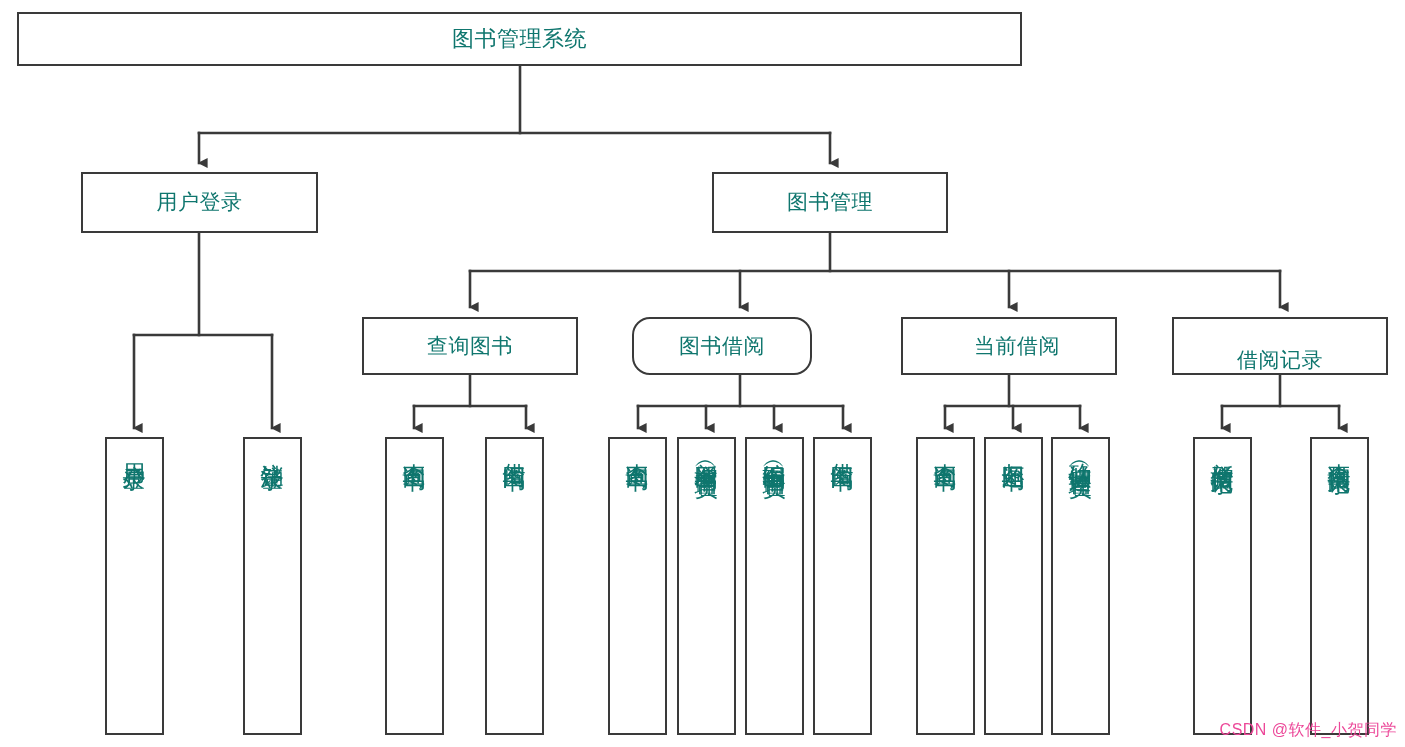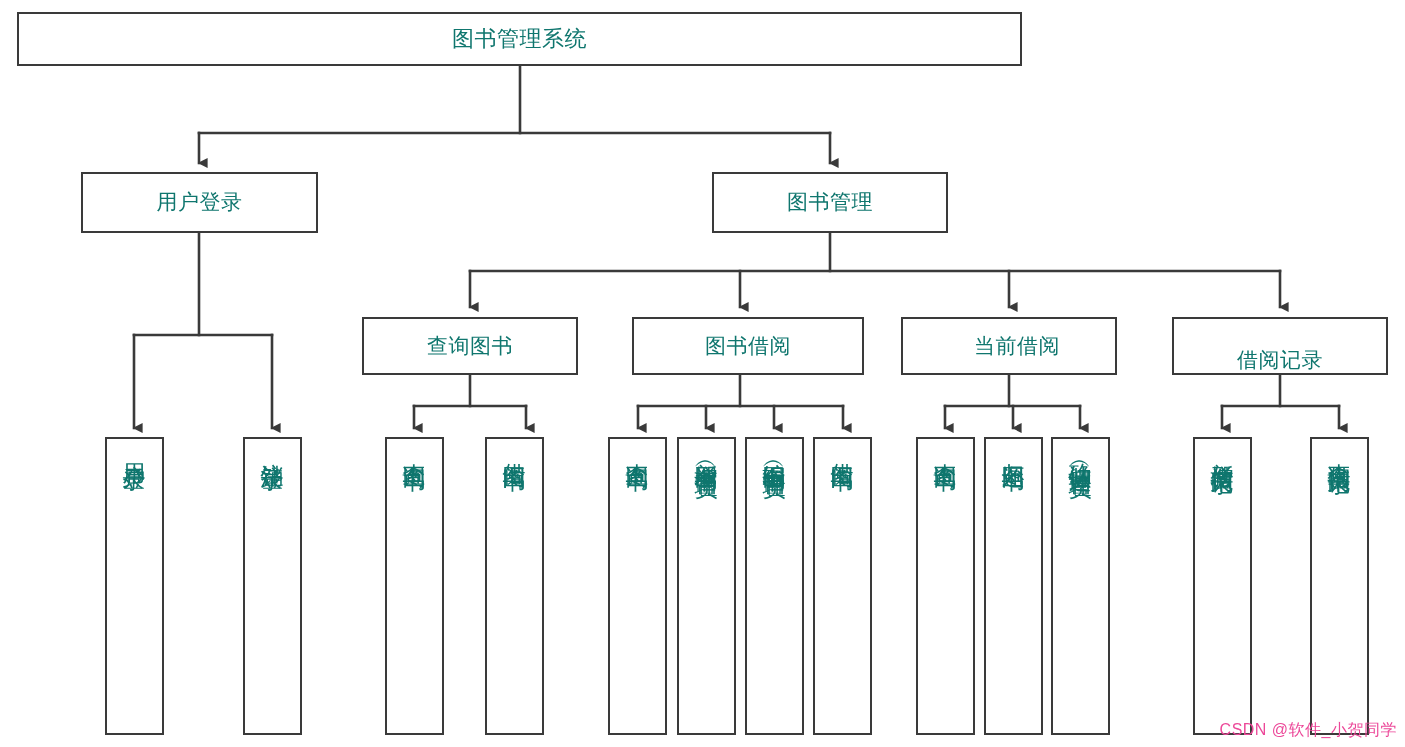--- a/index.html
+++ b/index.html
@@ -137,21 +137,21 @@
   <div class="node h" style="left:81px; top:172px; width:237px; height:61px;">
     <span class="label">用户登录</span>
   </div>
   <div class="node h" style="left:712px; top:172px; width:236px; height:61px;">
     <span class="label">图书管理</span>
   </div>
 
   <div class="node h" style="left:362px; top:317px; width:216px; height:58px;">
     <span class="label">查询图书</span>
   </div>
-  <div class="node h" style="left:632px; top:317px; width:232px; height:58px;">
+  <div class="node h" style="left:632px; top:317px; width:180px; height:58px;border-radius:18px;">
     <span class="label">图书借阅</span>
   </div>
   <div class="node h" style="left:901px; top:317px; width:216px; height:58px;padding-left:16px;">
     <span class="label">当前借阅</span>
   </div>
   <div class="node h" style="left:1172px; top:317px; width:216px; height:58px;align-items:flex-end;">
     <span class="label">借阅记录</span>
   </div>
 
   <div class="node v" style="left:105px; top:437px; width:59px; height:298px;">

